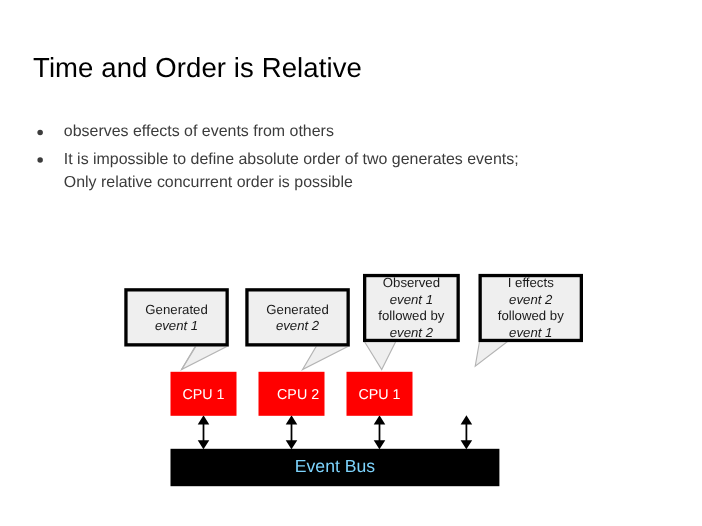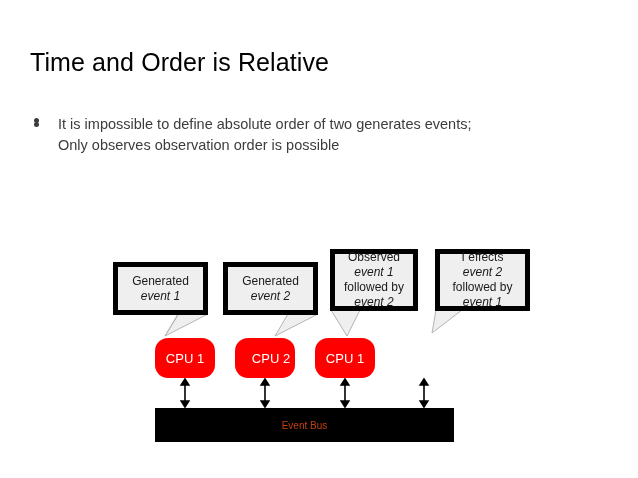--- a/index.html
+++ b/index.html
@@ -74,21 +74,21 @@
     height: 478px;
     pointer-events: none;
   }
   #diagram > * { pointer-events: auto; }
 
   
   .callout {
     position: absolute;
     box-sizing: border-box;
     background: #efefef;
-    border: 5px solid #000000;
+    border: 3px solid #000000;
     color: #1a1a1a;
     font-size: 12px;
     line-height: 15px;
     text-align: center;
     display: flex;
     flex-direction: column;
     align-items: center;
     justify-content: center;
     padding: 3px 4px;
   }
@@ -112,57 +112,57 @@
     box-sizing: border-box;
     background: #ff0000;
     color: #ffffff;
     font-size: 13px;
     display: flex;
     align-items: center;
     justify-content: center;
     top: 338px;
     height: 40px;
     width: 60px;
-    border-radius: 13px;
   }
   .cpu-1 { left: 155px; }
   .cpu-2 { left: 235px; padding-left: 12px; }
   .cpu-3 { left: 315px; }
   .cpu-4 { left: 394px; }
 
   
   #event-bus {
     position: absolute;
     left: 155px;
     top: 408px;
     width: 299px;
     height: 34px;
     background: #000000;
-    color: #c2410c;
-    font-size: 10px;
+    color: #7dd3fc;
+    font-size: 16px;
     display: flex;
     align-items: center;
     justify-content: center;
   }
 </style>
 </head>
 <body>
 
 <div id="slide">
 
   <div id="slide-title">Time and Order is Relative</div>
 
   <ul id="bullet-list">
     <li class="bullet-item">
       <span class="bullet-dot"></span>
+      <span class="bullet-line">observes effects of events from others</span>
     </li>
     <li class="bullet-item">
       <span class="bullet-dot"></span>
       <span class="bullet-line">It is impossible to define absolute order of two generates events;</span>
-      <span class="bullet-line">Only observes observation order is possible</span>
+      <span class="bullet-line">Only relative concurrent order is possible</span>
     </li>
   </ul>
 
   <div id="diagram">
 
     <svg id="tails" viewBox="0 0 638 478" width="638" height="478" xmlns="http://www.w3.org/2000/svg">
 
       <polygon points="178,314 208,314 165,336" fill="#efefef" stroke="#b4b4b4" stroke-width="1"></polygon>
       <line x1="178" y1="315" x2="165" y2="336" stroke="#b4b4b4" stroke-width="1"></line>
 

